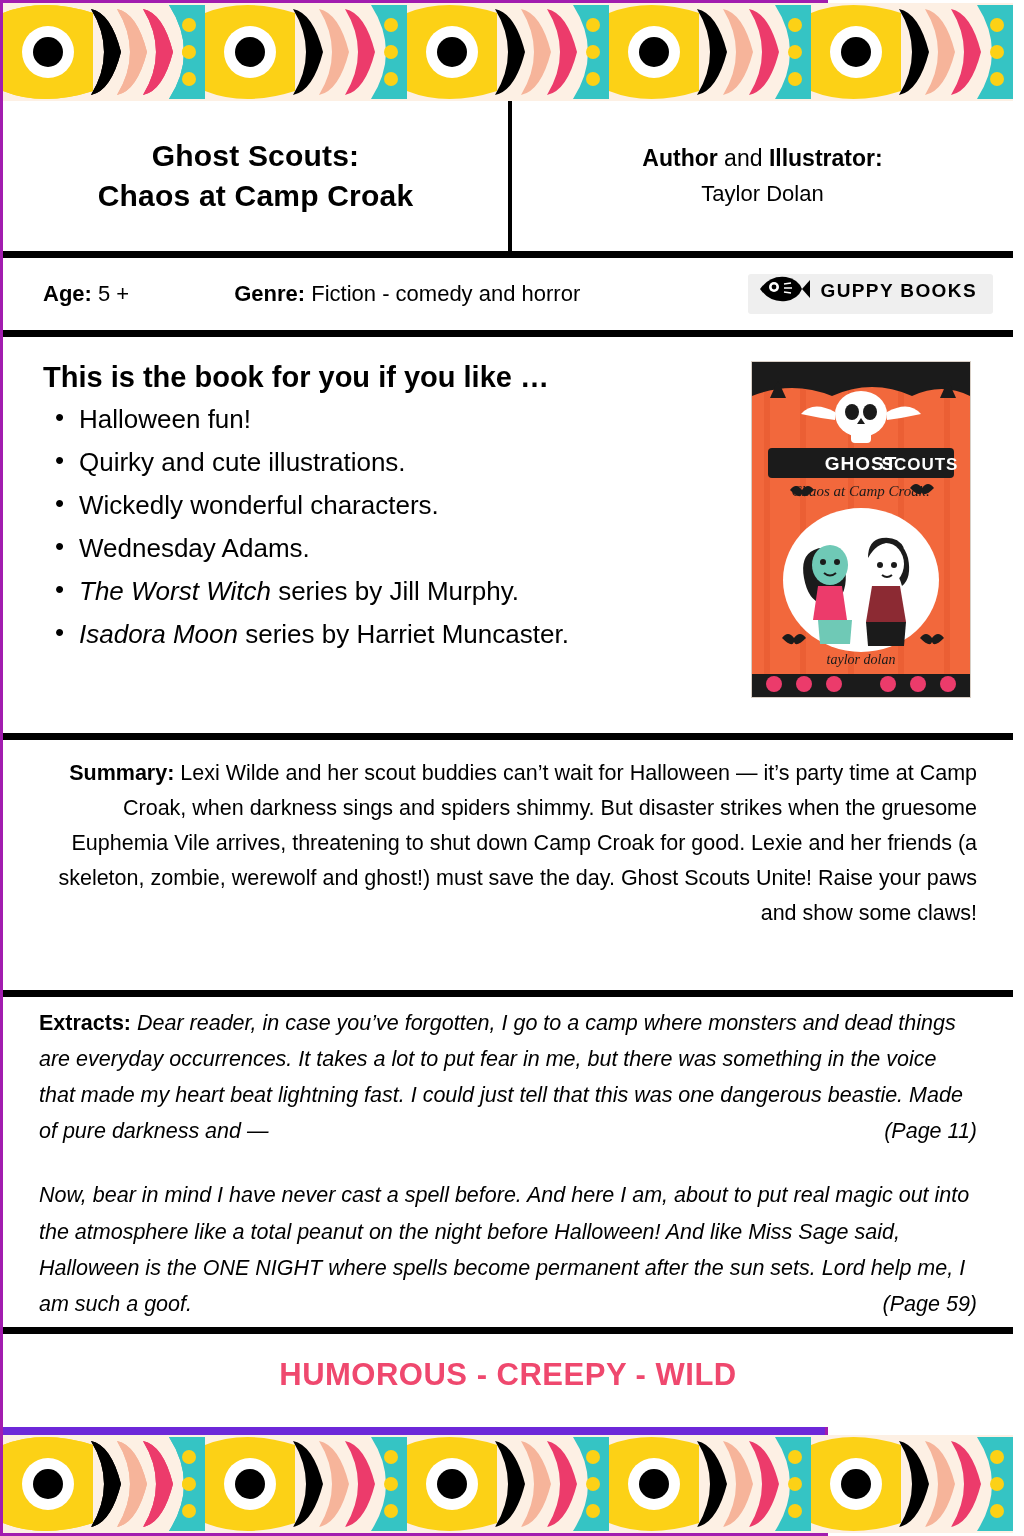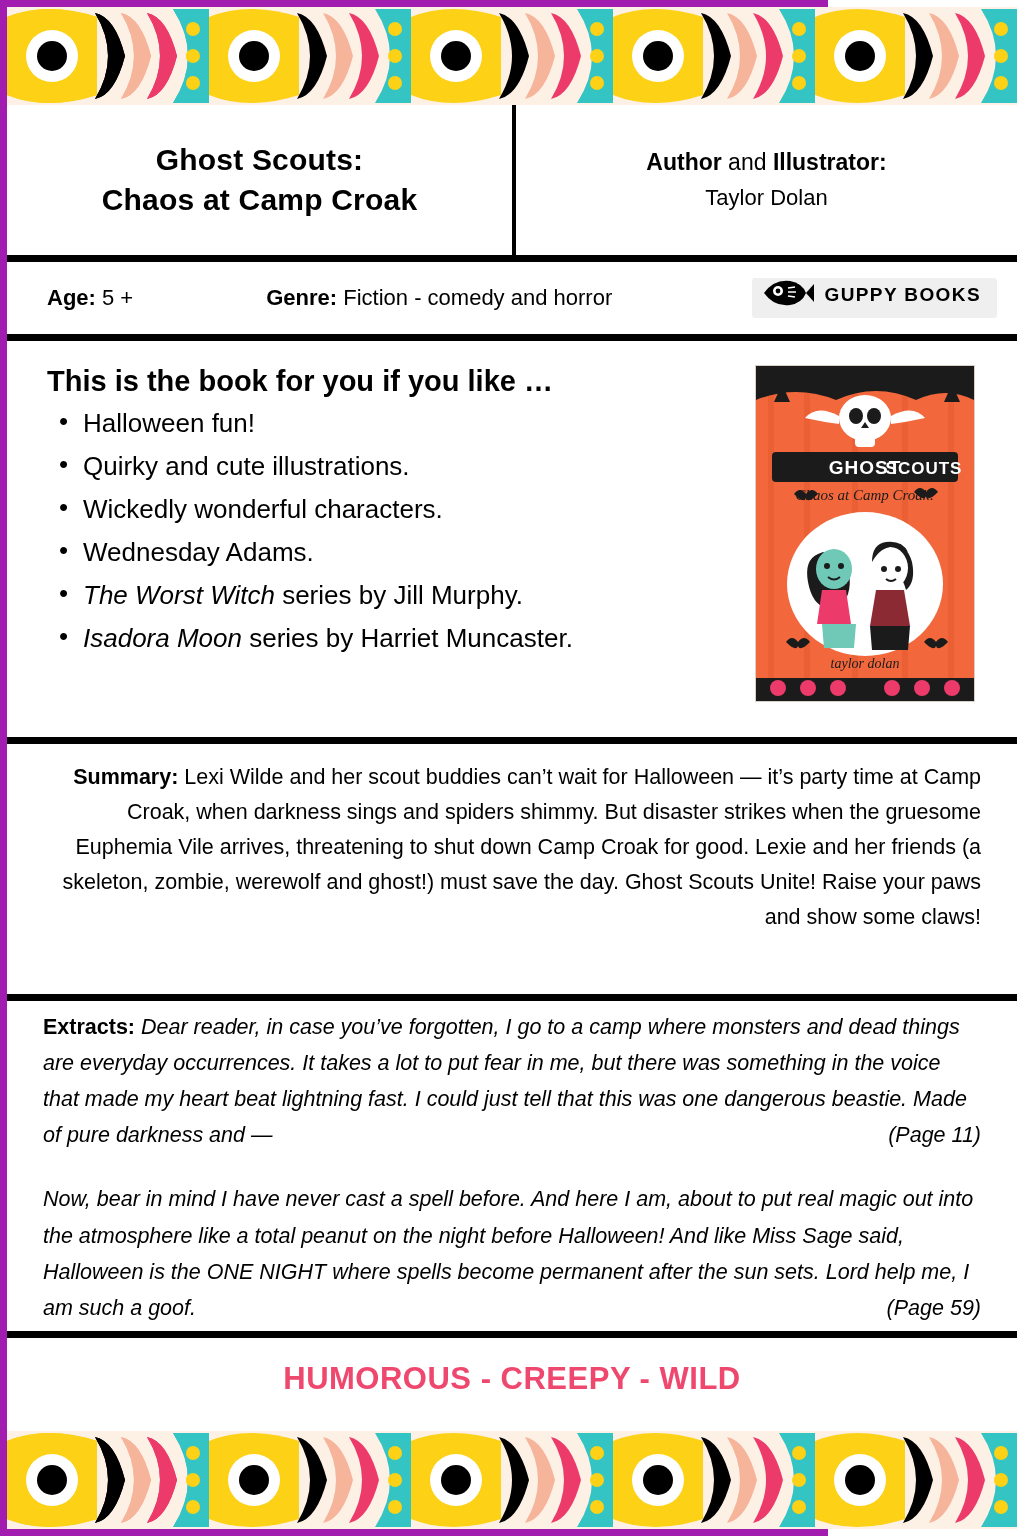--- a/index.html
+++ b/index.html
@@ -12,23 +12,23 @@
     height: 1536px;
     font-family: "Liberation Sans", sans-serif;
     color: #000000;
     overflow: hidden;
   }
 
   .page {
     position: relative;
     width: 828px;
     height: 1536px;
-    background: #737373;
-    box-sizing: border-box;
-    border: 7px solid #a21caf;
+    background: #6d28d9;
+    box-sizing: border-box;
+    border: 3px solid #a21caf;
   }
 
   
   .fish-band {
     position: absolute;
     left: 0;
     width: 1010px;
     height: 98px;
     overflow: hidden;
     background: #fdf0e4;
@@ -99,21 +99,20 @@
   }
 
   
   .meta-row {
     height: 72px;
     display: flex;
     align-items: center;
     padding: 0 0 0 40px;
     box-sizing: border-box;
     position: relative;
-    gap: 28px;
   }
   .meta-age { font-size: 22px; }
   .meta-age b { font-weight: bold; }
   .meta-genre {
     font-size: 22px;
     margin-left: 105px;
   }
   .meta-genre b { font-weight: bold; }
   .publisher {
     position: absolute;

